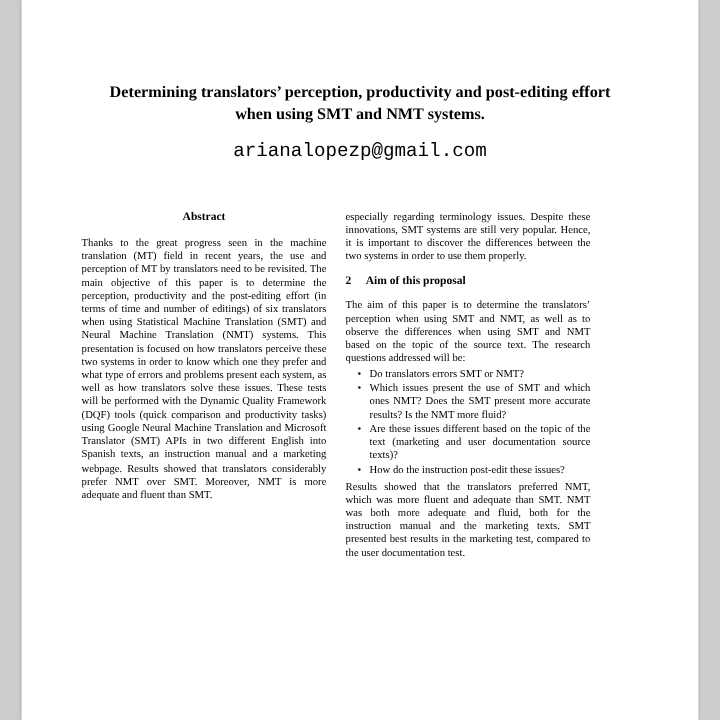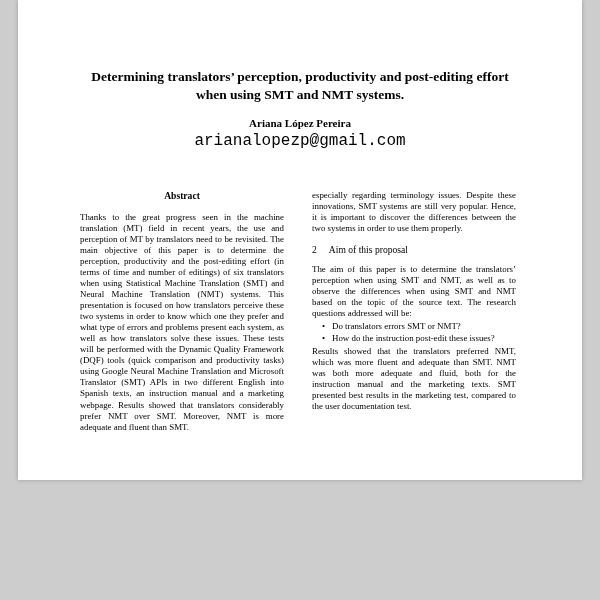--- a/index.html
+++ b/index.html
@@ -5,21 +5,21 @@
   * { margin: 0; padding: 0; box-sizing: border-box; }
   html, body {
     width: 600px; height: 600px;
     background: #cdcdcd;
     font-family: "Liberation Serif", serif;
     overflow: hidden;
   }
   .page {
     position: absolute;
     left: 18px; top: 0;
-    width: 564px; height: 480px;
+    width: 564px; height: 600px;
     background: #ffffff;
     box-shadow: 0 0 4px rgba(0,0,0,0.25);
   }
   .page-inner {
     padding: 68px 50px 0 50px;
     color: #000;
   }
   .paper-title {
     font-size: 13.5px;
     font-weight: bold;
@@ -47,31 +47,30 @@
   }
   .columns {
     display: flex;
     gap: 16px;
   }
   .col {
     width: 204px;
     font-size: 8.9px;
     line-height: 1.24;
     text-align: justify;
-    margin-left: 12px;
   }
   .abstract-heading {
     font-size: 9.6px;
     font-weight: bold;
     text-align: center;
     margin-bottom: 10px;
   }
   .section-heading {
     font-size: 9.6px;
-    font-weight: normal;
+    font-weight: bold;
     text-align: left;
     margin: 10px 0 8px 0;
   }
   .section-heading .sec-num { margin-right: 12px; }
   .para { margin-bottom: 2px; }
   ul.bullets {
     list-style: none;
     margin: 2px 0 2px 10px;
   }
   ul.bullets li {
@@ -88,41 +87,42 @@
   }
 </style>
 </head>
 <body>
 
 <div class="page">
   <div class="page-inner">
 
     <h1 class="paper-title">Determining translators’ perception, productivity and post-editing effort when using SMT and NMT systems.</h1>
 
-    <div class="author">Ariana López Pereira</div>
     <div class="email">arianalopezp@gmail.com</div>
 
     <div class="columns">
 
       <div class="col">
         <div class="abstract-heading">Abstract</div>
         <p class="para">Thanks to the great progress seen in the machine translation (MT) field in recent years, the use and perception of MT by translators need to be revisited. The main objective of this paper is to determine the perception, productivity and the post-editing effort (in terms of time and number of editings) of six translators when using Statistical Machine Translation (SMT) and Neural Machine Translation (NMT) systems. This presentation is focused on how translators perceive these two systems in order to know which one they prefer and what type of errors and problems present each system, as well as how translators solve these issues. These tests will be performed with the Dynamic Quality Framework (DQF) tools (quick comparison and productivity tasks) using Google Neural Machine Translation and Microsoft Translator (SMT) APIs in two different English into Spanish texts, an instruction manual and a marketing webpage. Results showed that translators considerably prefer NMT over SMT. Moreover, NMT is more adequate and fluent than SMT.</p>
       </div>
 
       <div class="col">
         <p class="para">especially regarding terminology issues. Despite these innovations, SMT systems are still very popular. Hence, it is important to discover the differences between the two systems in order to use them properly.</p>
 
         <div class="section-heading">
           <span class="sec-num">2</span><span>Aim of this proposal</span>
         </div>
 
         <p class="para">The aim of this paper is to determine the translators’ perception when using SMT and NMT, as well as to observe the differences when using SMT and NMT based on the topic of the source text. The research questions addressed will be:</p>
 
         <ul class="bullets">
           <li>Do translators errors SMT or NMT?</li>
+          <li>Which issues present the use of SMT and which ones NMT? Does the SMT present more accurate results? Is the NMT more fluid?</li>
+          <li>Are these issues different based on the topic of the text (marketing and user documentation source texts)?</li>
           <li>How do the instruction post-edit these issues?</li>
         </ul>
 
         <p class="para">Results showed that the translators preferred NMT, which was more fluent and adequate than SMT. NMT was both more adequate and fluid, both for the instruction manual and the marketing texts. SMT presented best results in the marketing test, compared to the user documentation test.</p>
       </div>
 
     </div>
   </div>
 </div>
 

